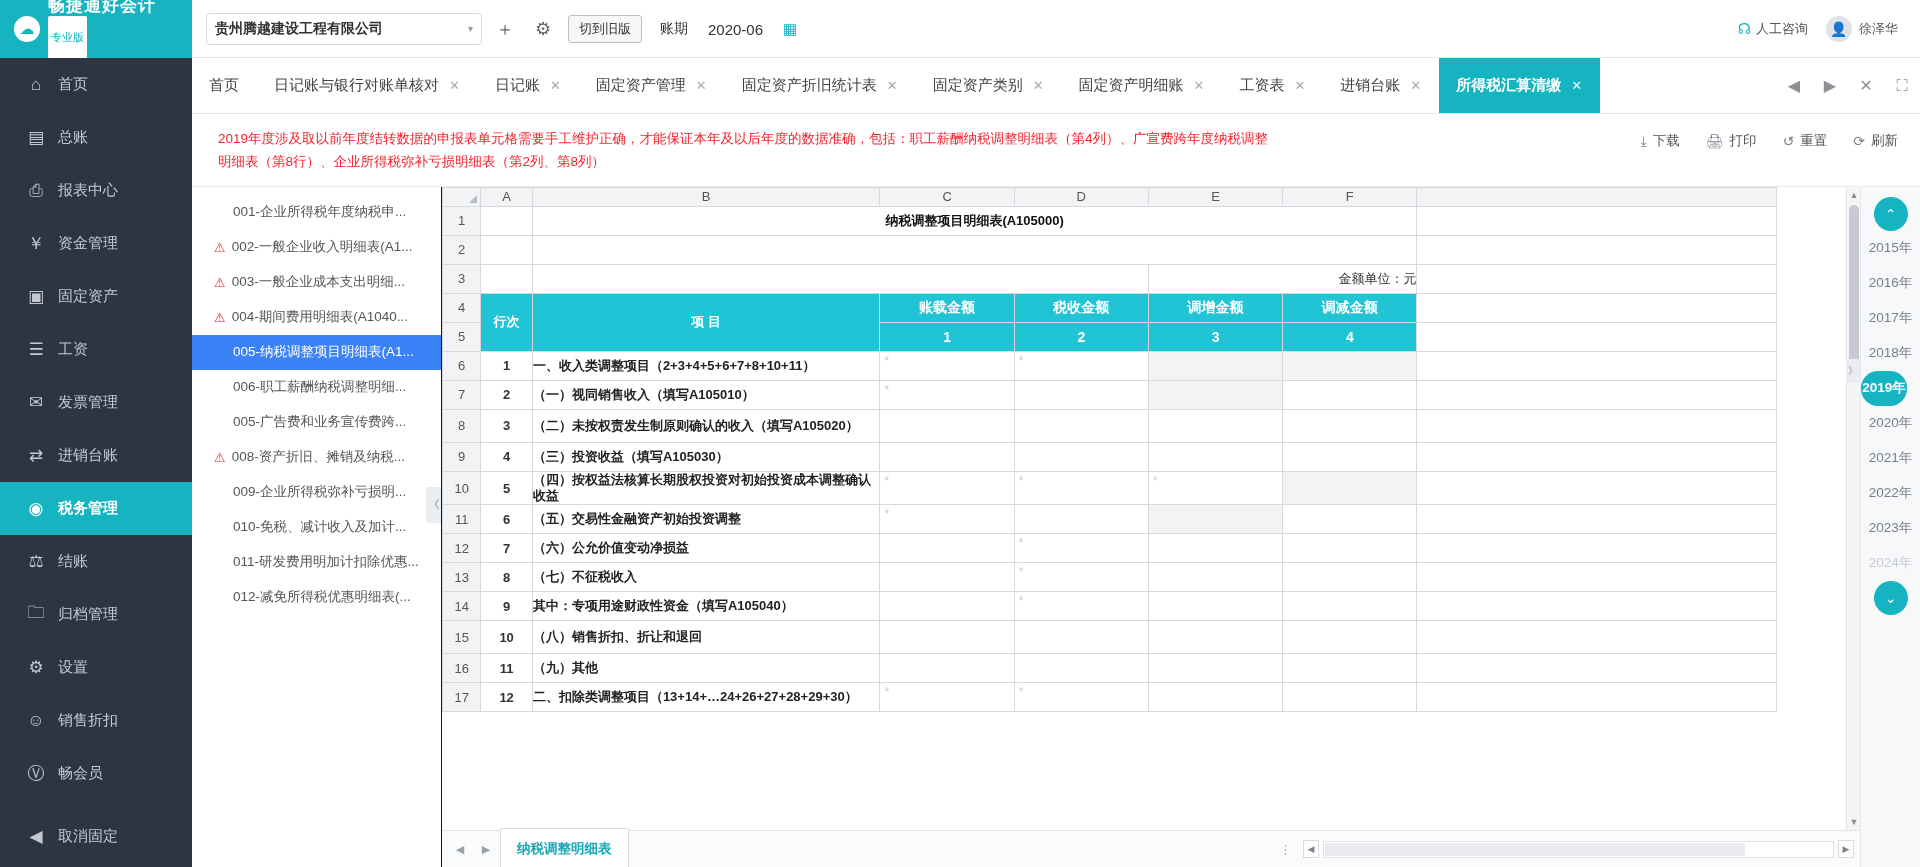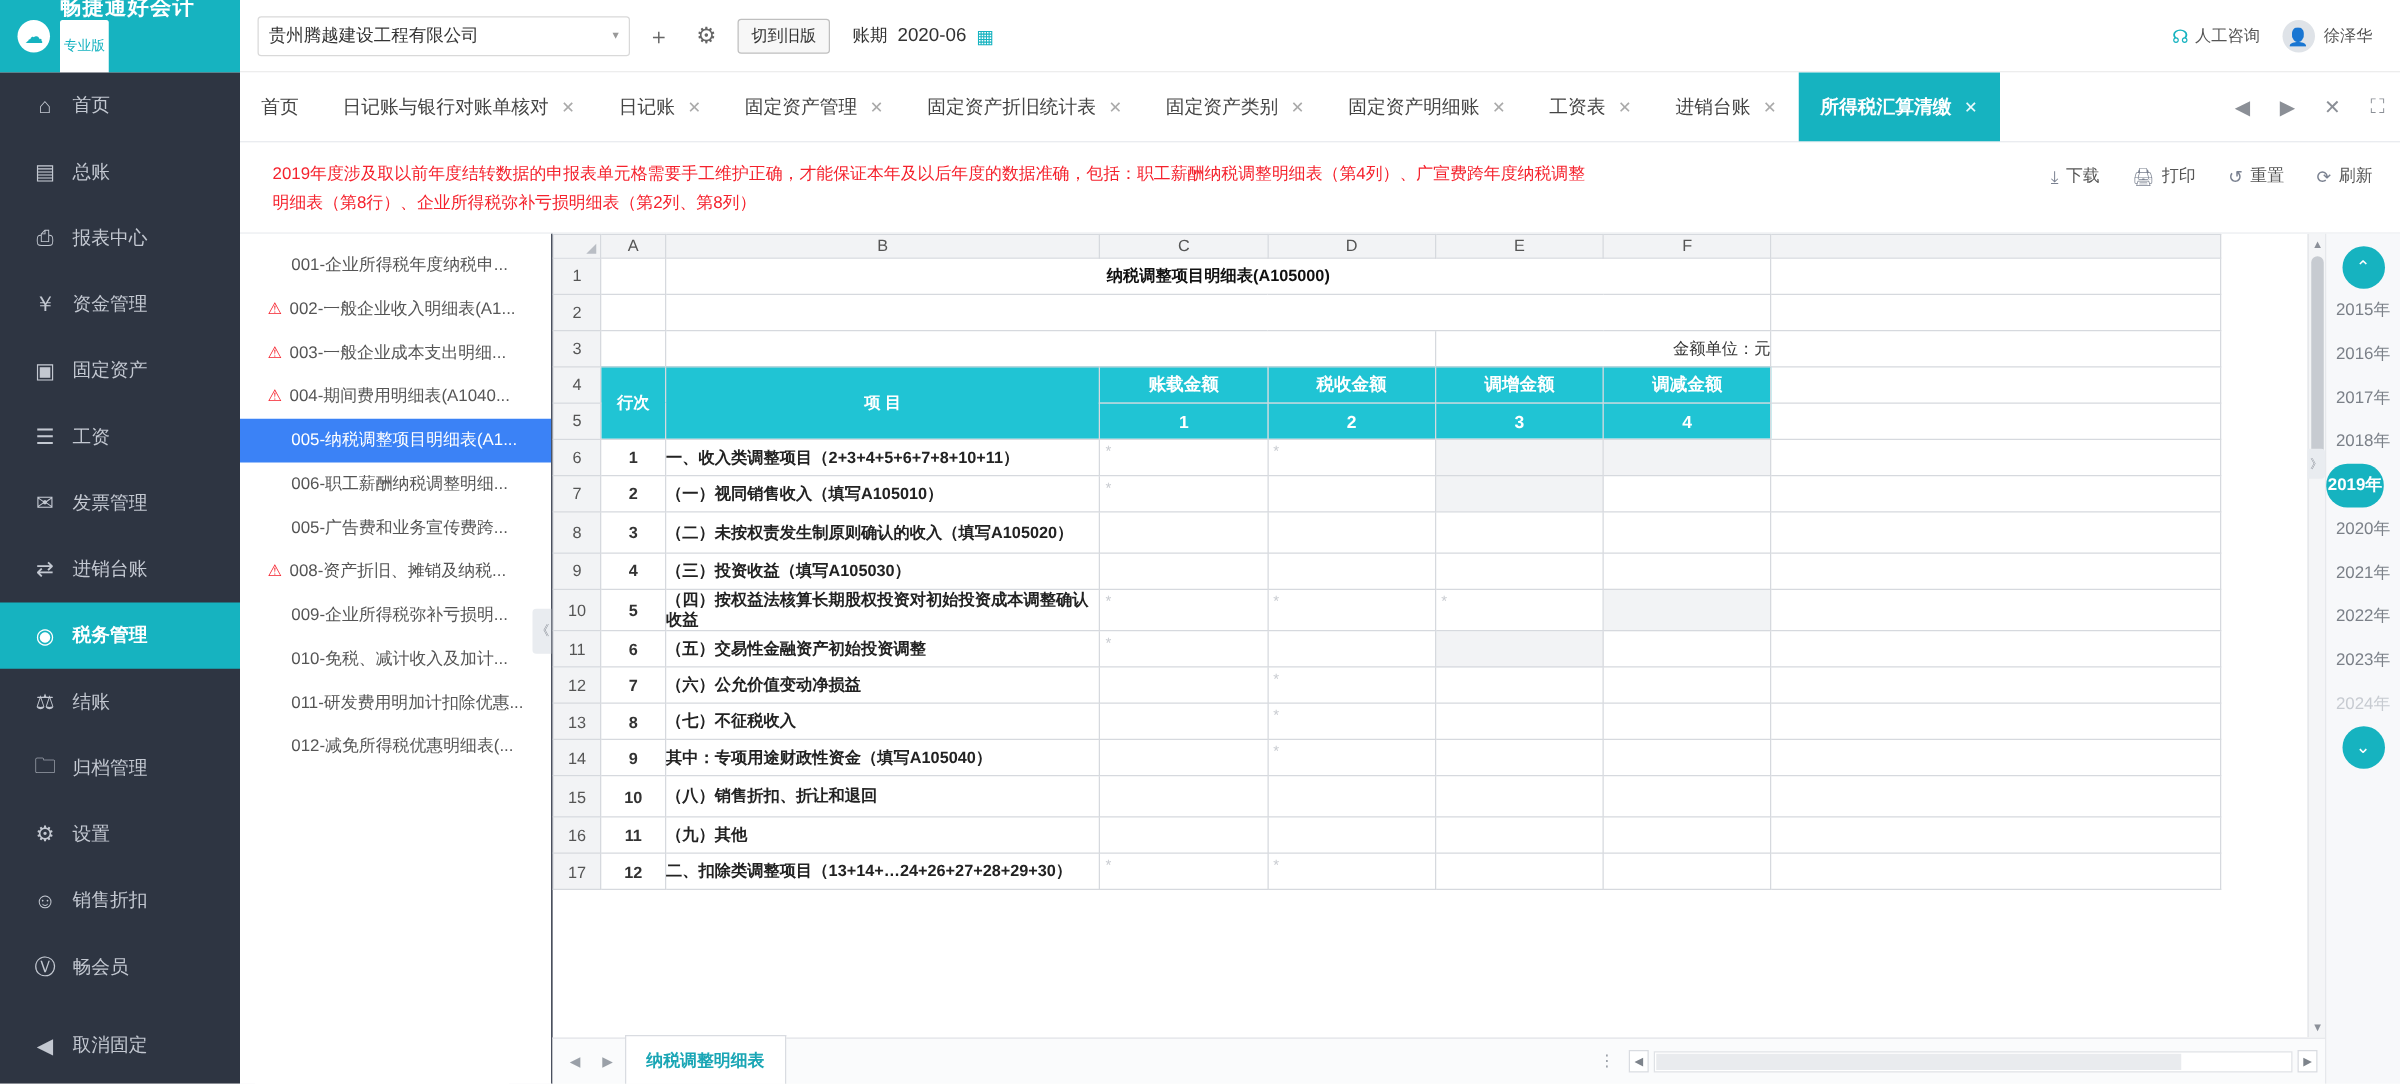--- a/index.html
+++ b/index.html
@@ -13,27 +13,27 @@
   .app { position:relative; width:1920px; height:867px; display:flex; flex-direction:column; }
 
   
   .topbar { height:58px; display:flex; align-items:center; background:#fff; border-bottom:1px solid #e8e8e8; flex:0 0 58px; }
   .logo { width:192px; height:58px; background:#16b3c0; color:#fff; display:flex; align-items:center; padding-left:14px; gap:8px; }
   .logo-mark { width:26px; height:26px; border-radius:50%; background:#fff; color:#16b3c0; display:flex; align-items:center; justify-content:center; font-size:15px; font-weight:bold; }
   .logo-text { line-height:1.05; }
   .logo-title { font-size:17px; font-weight:bold; letter-spacing:1px; }
   .logo-sub { font-size:11px; background:#fff; color:#16b3c0; border-radius:2px; padding:16px 3px; display:inline-block; margin-top:1px; }
 
-  .company { display:flex; align-items:center; border:1px solid #d9d9d9; border-radius:3px; height:32px; width:298px; margin-left:14px; padding:0 8px; justify-content:space-between; }
+  .company { display:flex; align-items:center; border:1px solid #d9d9d9; border-radius:3px; height:32px; width:276px; margin-left:14px; padding:0 8px; justify-content:space-between;font-weight:bold; }
   .company span.name { font-size:14px; color:#333; }
   .caret { color:#999; font-size:10px; }
 
   .icon-btn { width:30px; height:30px; display:flex; align-items:center; justify-content:center; color:#666; font-size:18px; margin-left:8px; cursor:pointer; }
   .switch-btn { margin-left:10px; height:28px; padding:0 10px; border:1px solid #bfbfbf; border-radius:3px; background:#f7f7f7; font-size:13px; color:#333; display:flex; align-items:center; cursor:pointer; }
-  .period { margin-left:18px; display:flex; align-items:flex-start; gap:8px; font-size:14px; color:#333; }
+  .period { margin-left:18px; display:flex; align-items:flex-end; gap:20px; font-size:14px; color:#333; }
   .period .val { font-size:15px; }
   .cal-ico { color:#16b3c0; font-size:15px; }
 
   .top-right { margin-left:auto; display:flex; align-items:center; gap:18px; padding-right:22px; }
   .consult { display:flex; align-items:center; gap:5px; font-size:13px; color:#555; cursor:pointer; }
   .consult .hdico { color:#16b3c0; font-size:15px; }
   .user { display:flex; align-items:center; gap:7px; font-size:13px; color:#555; cursor:pointer; }
   .avatar { width:26px; height:26px; border-radius:50%; background:#dfe3e8; color:#8a94a0; display:flex; align-items:center; justify-content:center; font-size:14px; }
 
   

